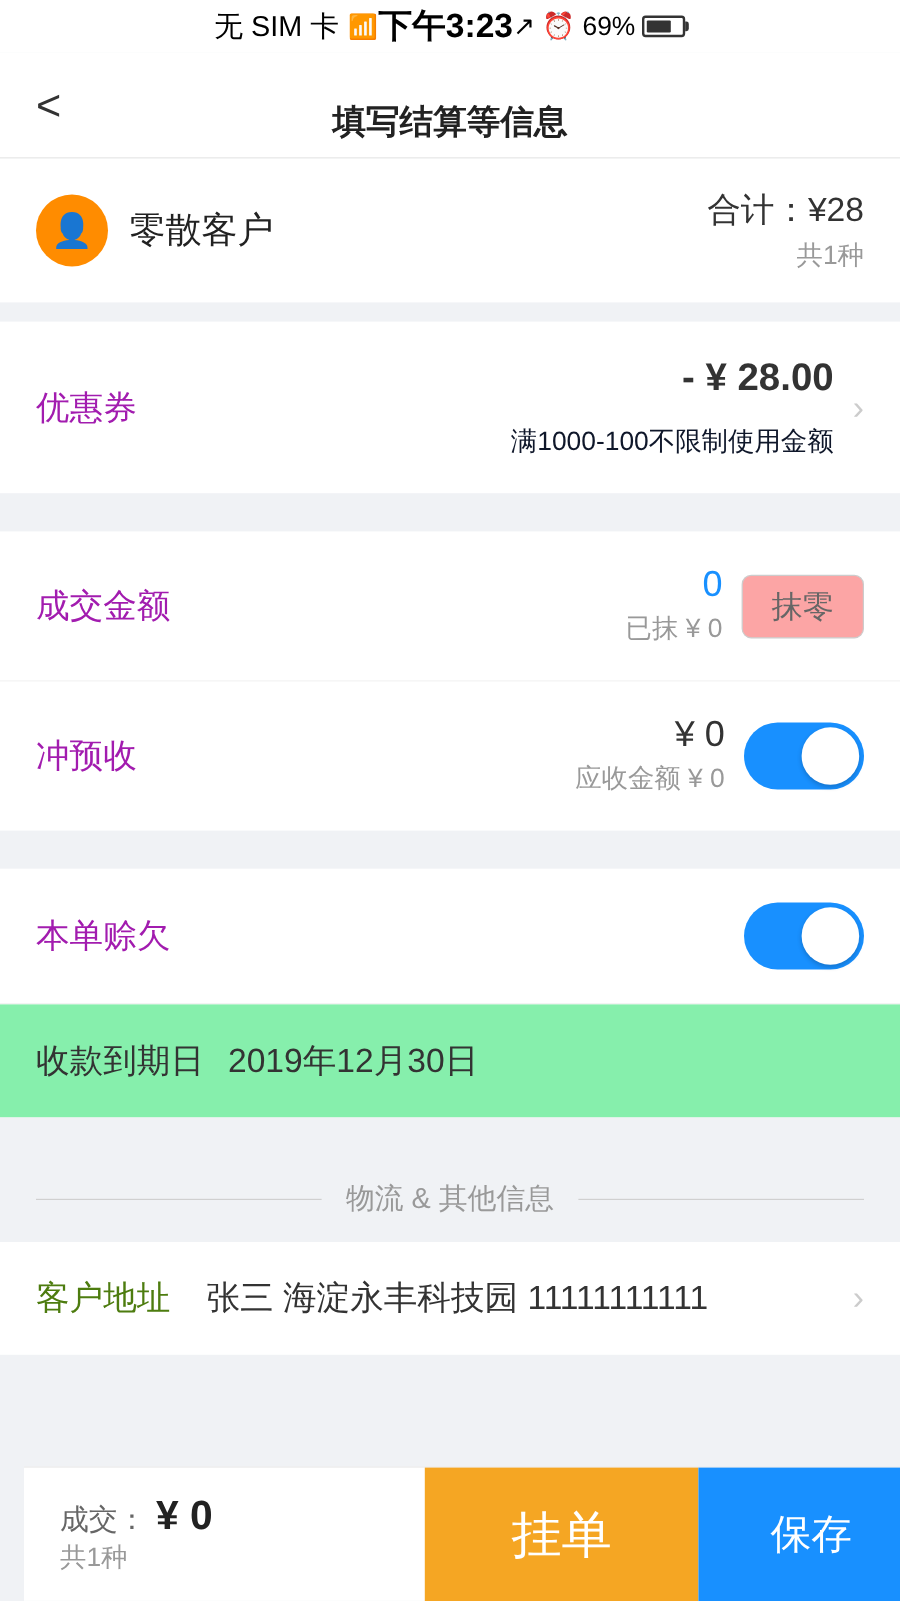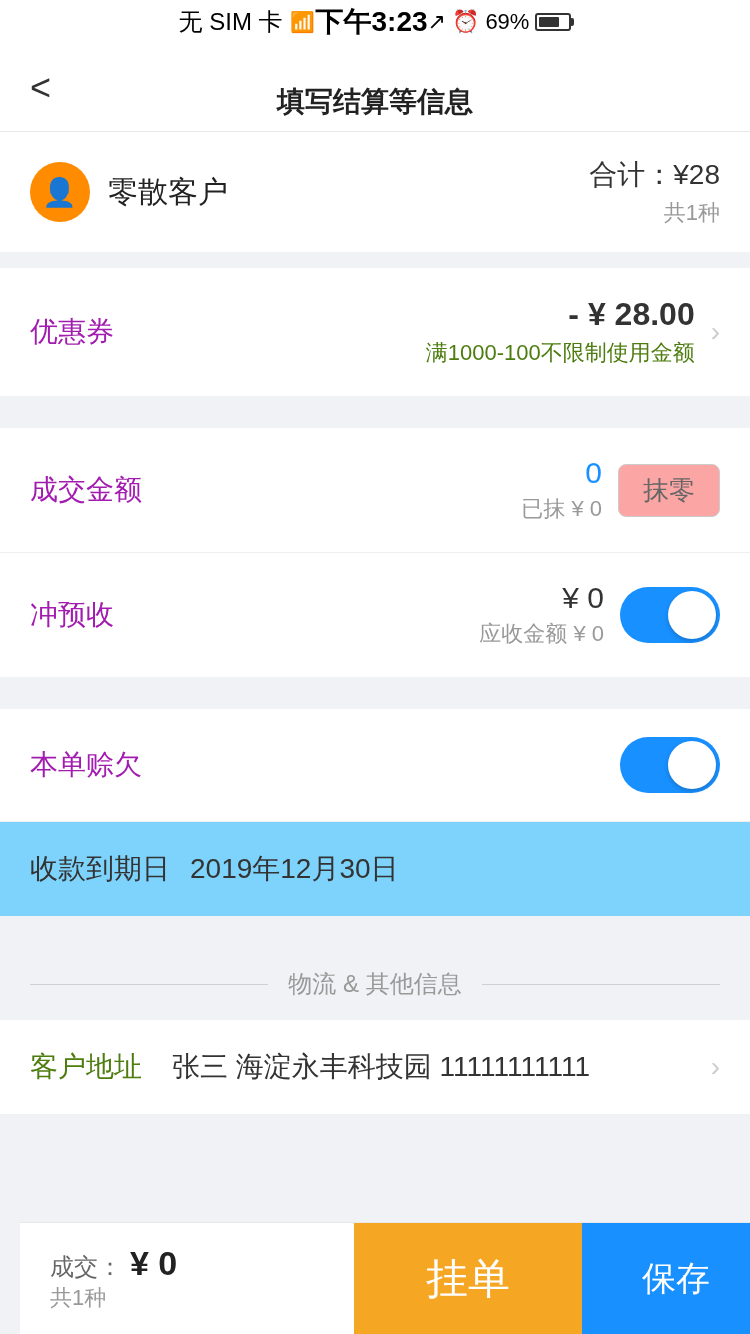--- a/index.html
+++ b/index.html
@@ -142,22 +142,22 @@
     }
 
     
     .coupon-value-main {
       font-size: 32px;
       color: #333;
       font-weight: 600;
     }
     .coupon-value-sub {
       font-size: 22px;
-      color: #4d7c0f;
-      margin-top: 5px;
+      color: #0f172a;
+      margin-top: 20px;
     }
     .chevron-icon {
       color: #ccc;
       font-size: 28px;
     }
 
     
     .round-zero-btn {
       border: 1px solid #ccc;
       border-radius: 8px;
@@ -201,21 +201,21 @@
       background: #fff;
       padding: 28px 30px;
       display: flex;
       align-items: center;
       justify-content: space-between;
       border-bottom: 1px solid #f0f0f0;
     }
 
     
     .due-date-row {
-      background: #7dd3fc;
+      background: #86efac;
       padding: 28px 30px;
       display: flex;
       align-items: center;
       gap: 20px;
     }
     .due-date-label {
       font-size: 28px;
       color: #333;
     }
     .due-date-value {

